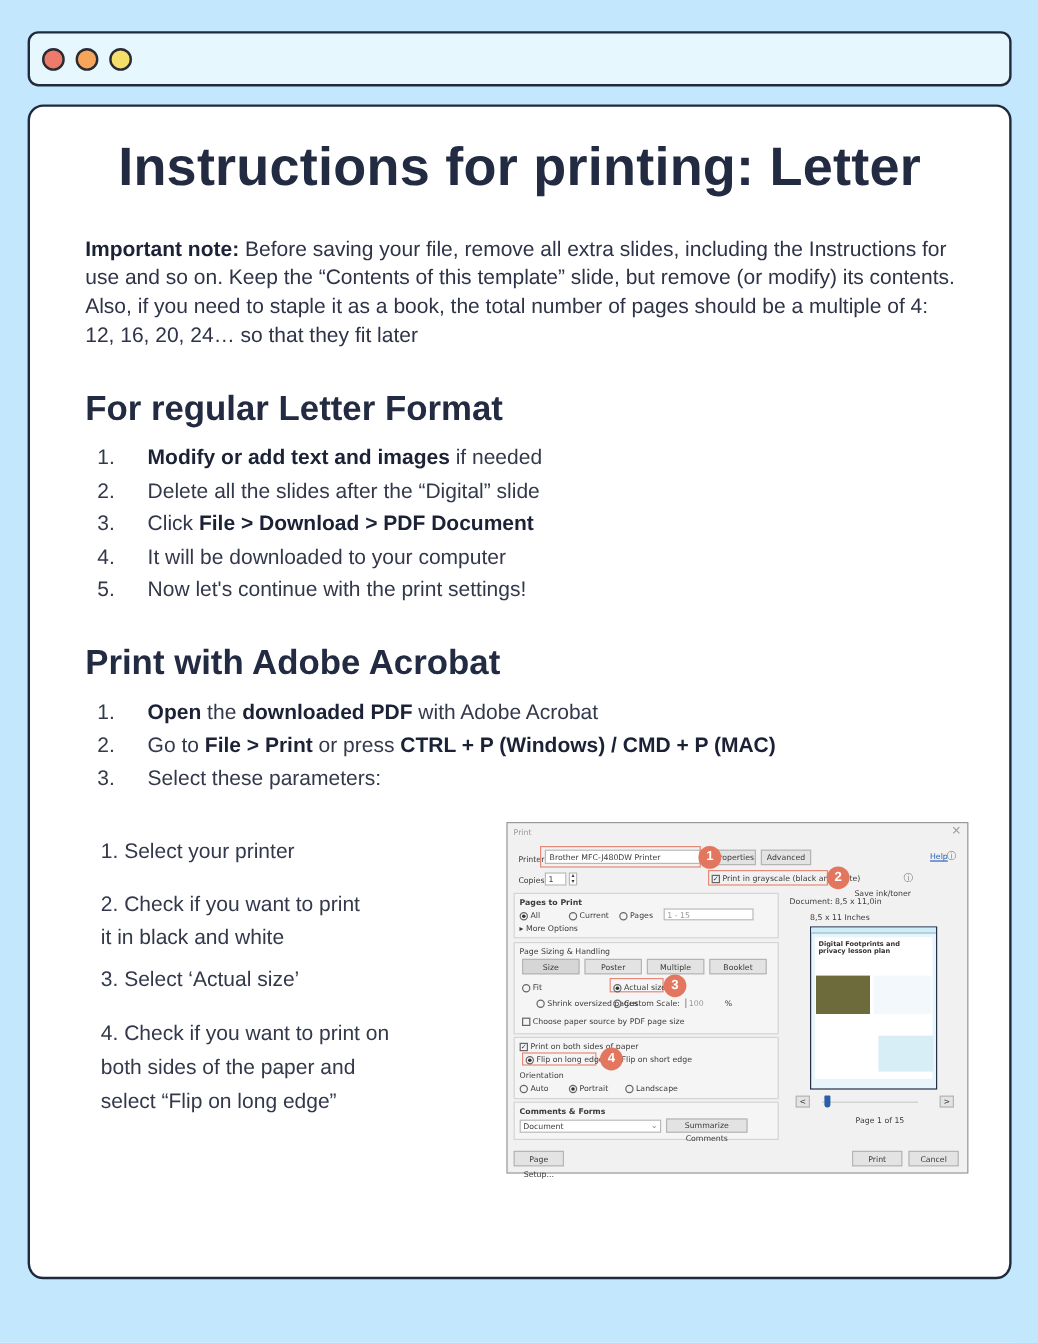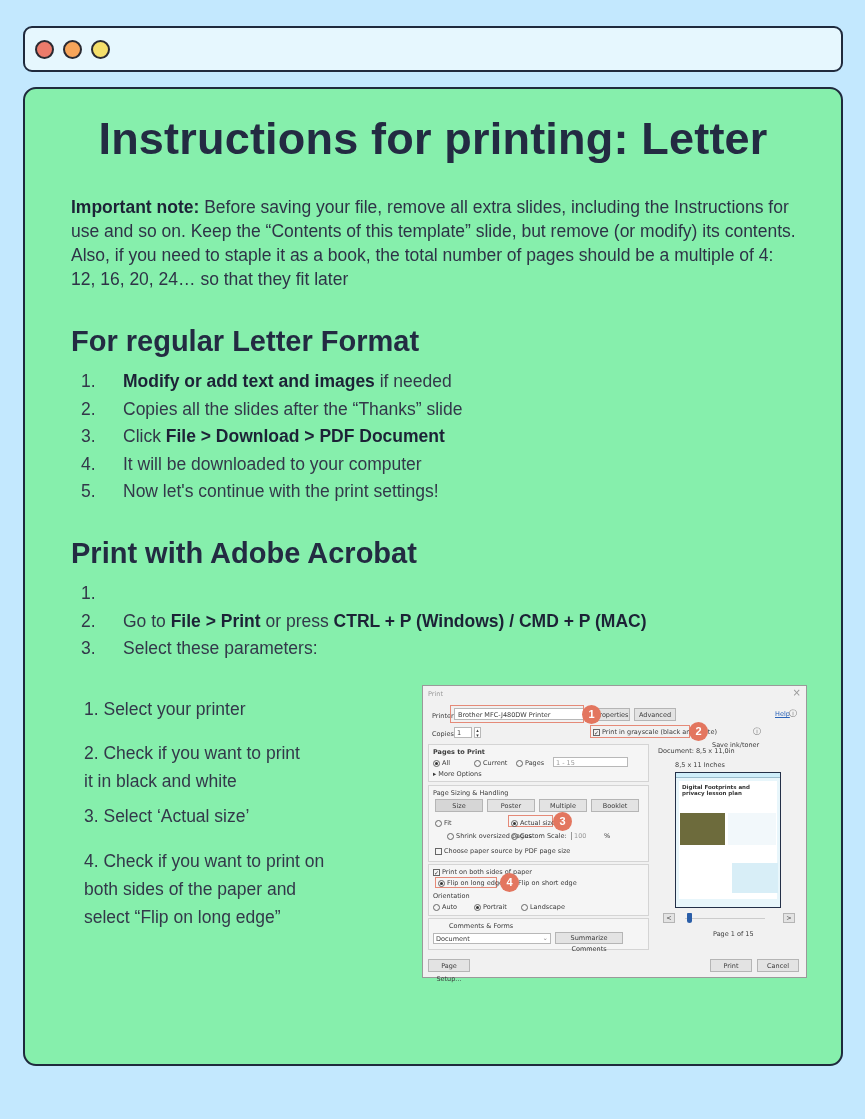--- a/index.html
+++ b/index.html
@@ -12,21 +12,21 @@
       overflow: hidden;
     }
     .titlebar {
       position: absolute; left: 23px; top: 26px; width: 820px; height: 46px;
       background: #e6f7fe; border: 2px solid #1f2a3d; border-radius: 9px;
       display: flex; align-items: center; padding-left: 10px; gap: 9px;
     }
     .dot { width: 19px; height: 19px; border-radius: 50%; border: 2px solid #2a2a32; }
     .panel {
       position: absolute; left: 23px; top: 87px; width: 820px; height: 979px;
-      background: #86efac; border: 2px solid #1f2a3d; border-radius: 13px;
+      background: #ffffff; border: 2px solid #1f2a3d; border-radius: 13px;
     }
     .title {
       position: absolute; left: 0; right: 0; top: 24px; text-align: center;
       font-size: 45px; font-weight: bold; color: #232b42; letter-spacing: 0.2px;
     }
     .note {
       position: absolute; left: 46px; top: 106px; width: 730px;
       font-size: 17.5px; line-height: 24px; color: #2e3347;
     }
     .note b { font-weight: bold; color: #1c2236; }
@@ -80,40 +80,41 @@
   <p class="note"><b>Important note:</b><span> Before saving your file, remove all extra slides, including the Instructions for use and so on. Keep the “Contents of this template” slide, but remove (or modify) its contents. Also, if you need to staple it as a book, the total number of pages should be a multiple of 4: 12, 16, 20, 24… so that they fit later</span></p>
 
   <h2 class="h2" style="top:236px">For regular Letter Format</h2>
   <ol class="steps" style="top:279px">
     <li>
         <span class="num">1.</span>
         <span><span class="strong">Modify or add text and images</span><span> if needed</span></span>
       </li>
     <li>
         <span class="num">2.</span>
-        <span>Copies all the slides after the “Thanks” slide</span>
+        <span>Delete all the slides after the “Digital” slide</span>
       </li>
     <li>
         <span class="num">3.</span>
         <span><span>Click </span><span class="strong">File &gt; Download &gt; PDF Document</span></span>
       </li>
     <li>
         <span class="num">4.</span>
         <span>It will be downloaded to your computer</span>
       </li>
     <li>
         <span class="num">5.</span>
         <span>Now let's continue with the print settings!</span>
       </li>
   </ol>
 
   <h2 class="h2" style="top:448px">Print with Adobe Acrobat</h2>
   <ol class="steps" style="top:491px">
     <li>
         <span class="num">1.</span>
+        <span><span class="strong">Open</span><span> the </span><span class="strong">downloaded PDF</span><span> with Adobe Acrobat</span></span>
       </li>
     <li>
         <span class="num">2.</span>
         <span><span>Go to </span><span class="strong">File &gt; Print</span><span> or press </span><span class="strong">CTRL + P (Windows) / CMD + P (MAC)</span></span>
       </li>
     <li>
         <span class="num">3.</span>
         <span>Select these parameters:</span>
       </li>
   </ol>
@@ -187,21 +188,21 @@
       <span class="abs" style="left:9px;top:14px"><span class="radio on"></span><span>Flip on long edge</span></span>
       <span class="abs" style="left:80px;top:14px"><span class="radio"></span><span>Flip on short edge</span></span>
       <span class="abs" style="left:4px;top:27px">Orientation</span>
       <span class="abs" style="left:4px;top:38px"><span class="radio"></span><span>Auto</span></span>
       <span class="abs" style="left:45px;top:38px"><span class="radio on"></span><span>Portrait</span></span>
       <span class="abs" style="left:92px;top:38px"><span class="radio"></span><span>Landscape</span></span>
       <div class="badge" style="left:71px;top:8px">4</div>
     </div>
 
     <div class="sect" style="left:5px;top:232px;width:221px;height:32px">
-      <span class="abs" style="left:20px;top:3px;font-weight:normal">Comments &amp; Forms</span>
+      <span class="abs" style="left:4px;top:3px;font-weight:bold">Comments &amp; Forms</span>
       <div class="box" style="left:4px;top:14px;width:118px;height:11px">
           <span class="abs" style="left:2px;top:1px">Document</span>
           <span class="abs" style="right:2px;top:0px;color:#888">⌄</span>
         </div>
       <div class="btn" style="left:126px;top:13px;width:68px;height:12px;line-height:11px">Summarize Comments</div>
     </div>
 
     <div class="btn" style="left:5px;top:273px;width:42px;height:13px">Page Setup...</div>
 
     <span class="abs" style="left:235px;top:61px">Document: 8,5 x 11,0in</span>

